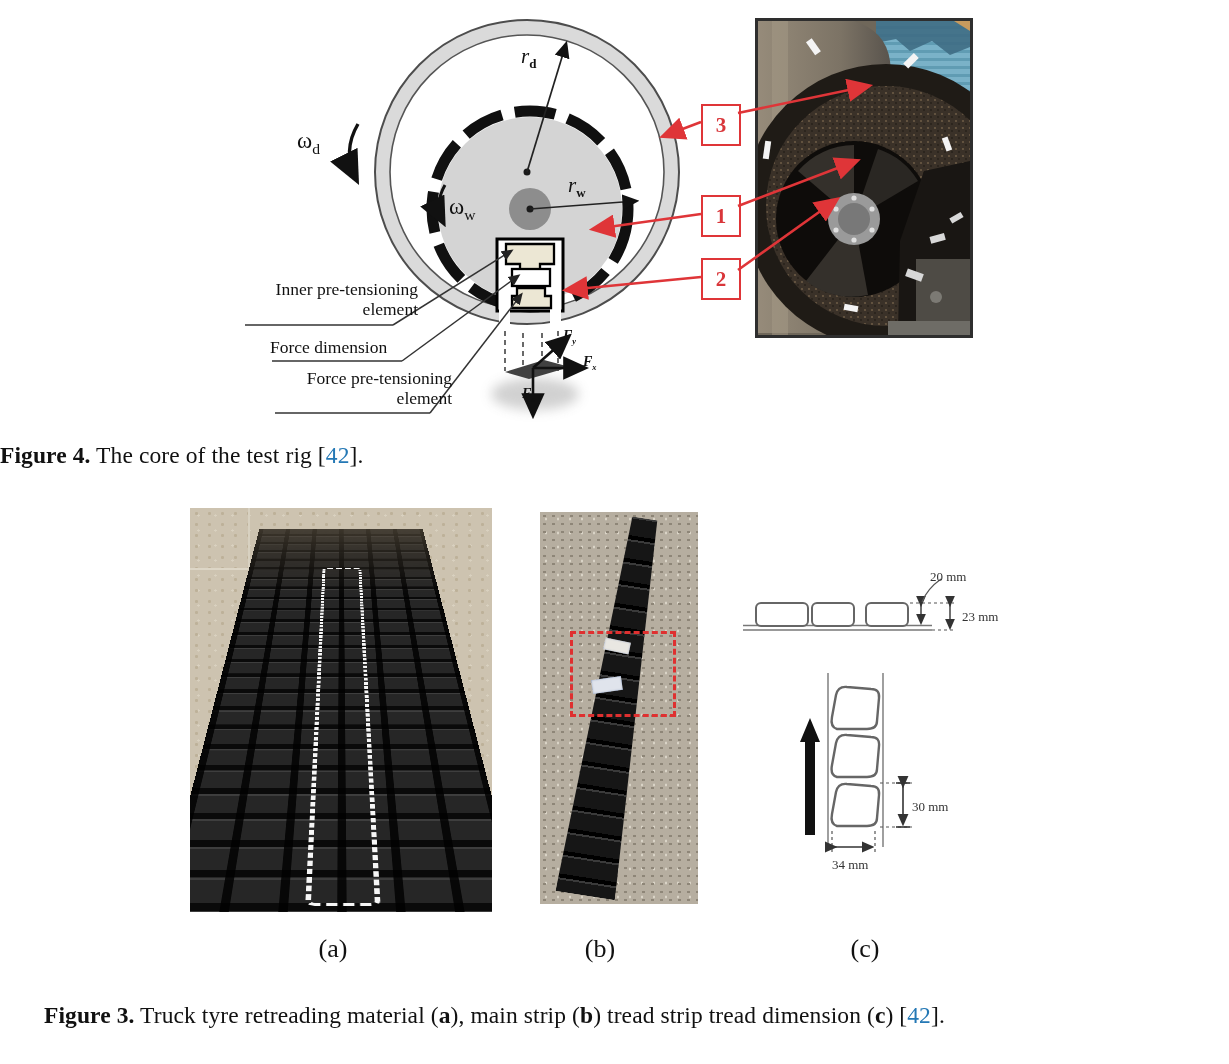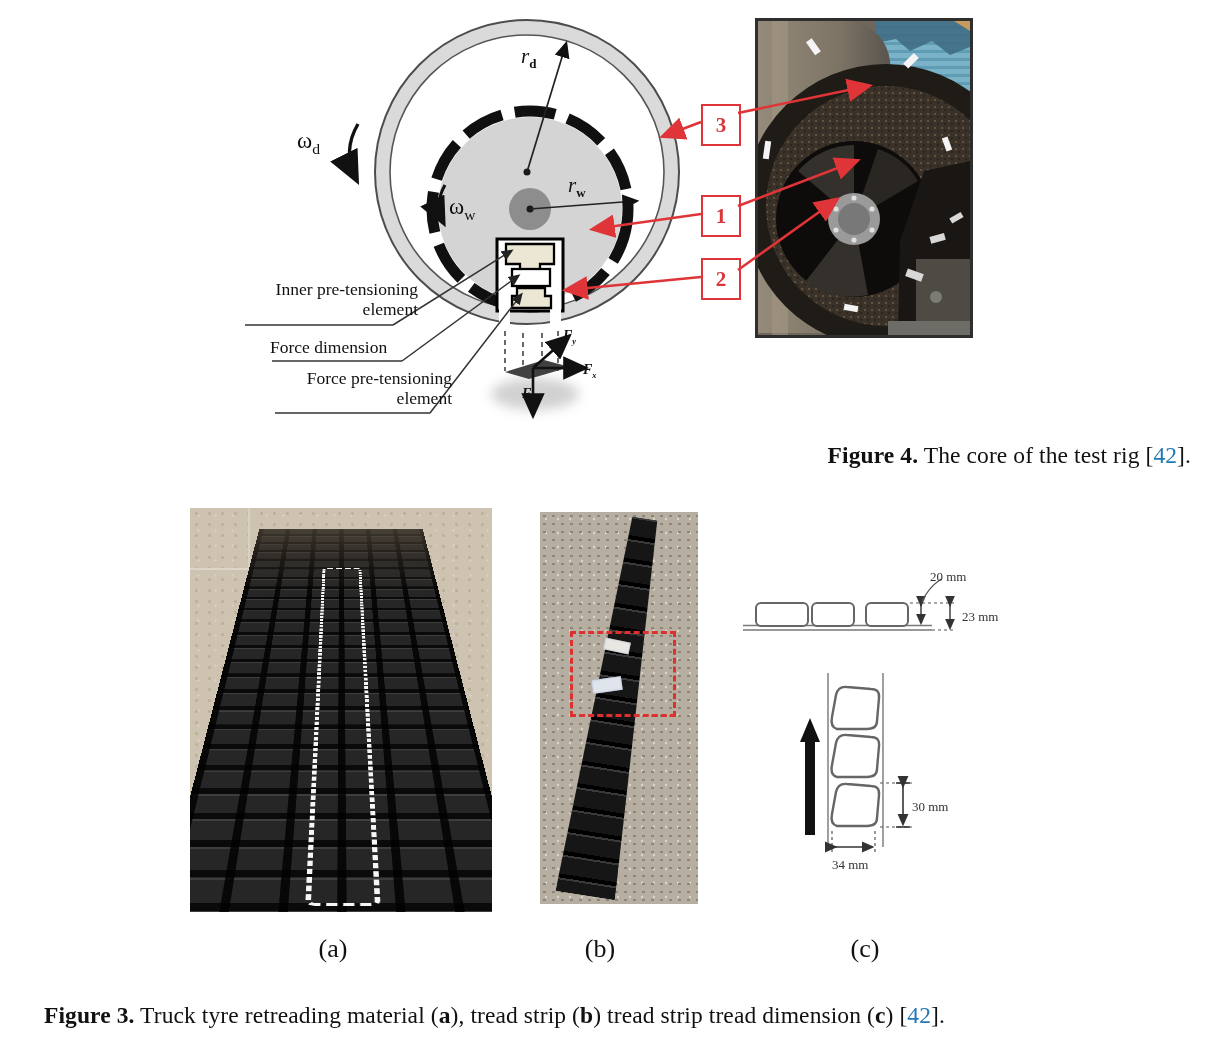--- a/index.html
+++ b/index.html
@@ -127,21 +127,21 @@
   </div>
   <div class="abs elabel" style="left:270px;top:337px">
     <span>Force dimension</span>
   </div>
   <div class="abs elabel" style="left:272px;top:368px;width:180px">
     <span>Force pre-tensioning</span><br>
     <span>element</span>
   </div>
 
   <span class="abs flabel" style="left:563px;top:328px"><span>F</span><sub>y</sub></span>
-  <span class="abs flabel" style="left:583px;top:362px"><span>F</span><sub>x</sub></span>
+  <span class="abs flabel" style="left:583px;top:354px"><span>F</span><sub>x</sub></span>
   <span class="abs flabel" style="left:522px;top:386px"><span>F</span><sub>z</sub></span>
 
   <div class="abs callout" style="left:701px;top:104px">
       <span>3</span>
     </div>
   <div class="abs callout" style="left:701px;top:195px">
       <span>1</span>
     </div>
   <div class="abs callout" style="left:701px;top:258px">
       <span>2</span>
@@ -217,21 +217,21 @@
     <g stroke="#df3538" stroke-width="2.6">
       <line x1="701" y1="122" x2="664" y2="136" marker-end="url(#mkr)"></line>
       <line x1="738" y1="113" x2="868" y2="86" marker-end="url(#mkr)"></line>
       <line x1="701" y1="214" x2="594" y2="229" marker-end="url(#mkr)"></line>
       <line x1="738" y1="206" x2="856" y2="161" marker-end="url(#mkr)"></line>
       <line x1="701" y1="277" x2="567" y2="290" marker-end="url(#mkr)"></line>
       <line x1="738" y1="270" x2="836" y2="200" marker-end="url(#mkr)"></line>
     </g>
   </svg>
 
-  <div class="abs cap" style="left:0;top:442px;width:1191px;text-align:right">
+  <div class="abs cap" style="left:0;top:442px;width:1191px;text-align:left">
     <span class="b">Figure 4.</span><span> The core of the test rig [</span><span class="ref">42</span><span>].</span>
   </div>
 
   <div class="abs photoA">
     <div class="abs tileline1"></div>
     <div class="abs tileline2"></div>
     <div class="abs tread3d">
       <div class="abs dashbox"></div>
     </div>
   </div>
@@ -285,16 +285,16 @@
     </g>
     <text x="172" y="266" font-size="13" fill="#333" font-family="Liberation Serif, serif">30 mm</text>
     <text x="92" y="324" font-size="13" fill="#333" font-family="Liberation Serif, serif">34 mm</text>
   </svg>
 
   <span class="abs panlab" style="left:333px;top:934px">(a)</span>
   <span class="abs panlab" style="left:600px;top:934px">(b)</span>
   <span class="abs panlab" style="left:865px;top:934px">(c)</span>
 
   <div class="abs cap" style="left:44px;top:1002px;width:1150px">
-    <span class="b">Figure 3.</span><span> Truck tyre retreading material (</span><span class="b">a</span><span>), tread strip (</span><span class="b">b</span><span>) tread strip tread dimension (</span><span class="b">c</span><span>) [</span><span class="ref">42</span><span>].</span>
+    <span class="b">Figure 3.</span><span> Truck tyre retreading material (</span><span class="b">a</span><span>), main strip (</span><span class="b">b</span><span>) tread strip tread dimension (</span><span class="b">c</span><span>) [</span><span class="ref">42</span><span>].</span>
   </div>
 
 </div>
 
 </body></html>

